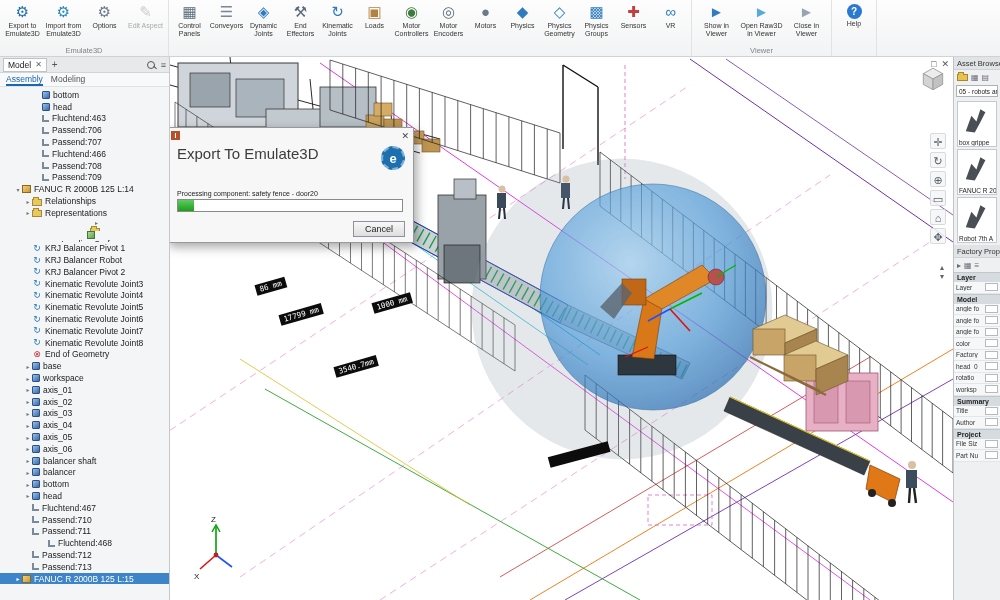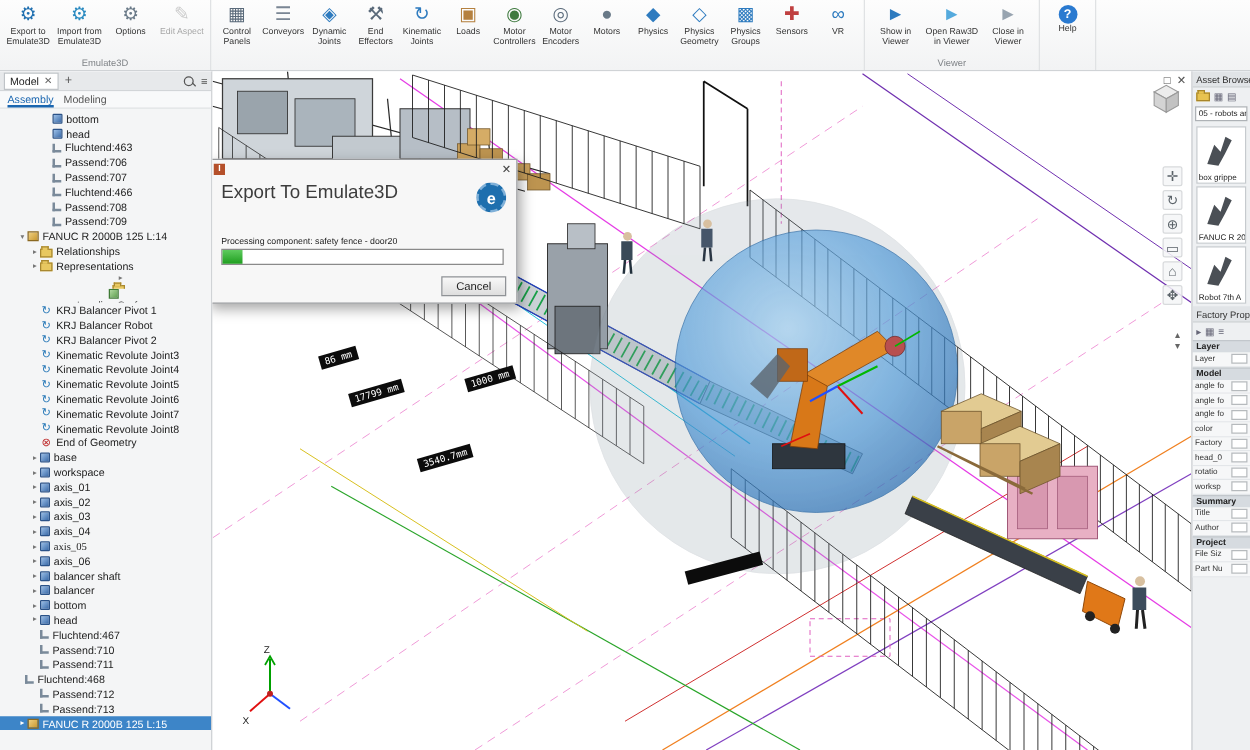--- a/index.html
+++ b/index.html
@@ -362,21 +362,21 @@
           <div class="trow" style="padding-left: 24px;">
             <span class="caret">▸</span>
             <span class="ti ti-part"></span>
             <span class="tlabel">axis_03</span>
           </div>
           <div class="trow" style="padding-left: 24px;">
             <span class="caret">▸</span>
             <span class="ti ti-part"></span>
             <span class="tlabel">axis_04</span>
           </div>
-          <div class="trow" style="padding-left: 24px; font-family: Liberation Serif, serif;">
+          <div class="trow" style="padding-left: 24px;">
             <span class="caret">▸</span>
             <span class="ti ti-part"></span>
             <span class="tlabel">axis_05</span>
           </div>
           <div class="trow" style="padding-left: 24px;">
             <span class="caret">▸</span>
             <span class="ti ti-part"></span>
             <span class="tlabel">axis_06</span>
           </div>
           <div class="trow" style="padding-left: 24px;">
@@ -407,21 +407,21 @@
           <div class="trow" style="padding-left: 24px;">
             <span class="caret"></span>
             <span class="ti ti-mate"></span>
             <span class="tlabel">Passend:710</span>
           </div>
           <div class="trow" style="padding-left: 24px;">
             <span class="caret"></span>
             <span class="ti ti-mate"></span>
             <span class="tlabel">Passend:711</span>
           </div>
-          <div class="trow" style="padding-left: 12px;">
+          <div class="trow" style="padding-left: 40px;">
             <span class="caret"></span>
             <span class="ti ti-mate"></span>
             <span class="tlabel">Fluchtend:468</span>
           </div>
           <div class="trow" style="padding-left: 24px;">
             <span class="caret"></span>
             <span class="ti ti-mate"></span>
             <span class="tlabel">Passend:712</span>
           </div>
           <div class="trow" style="padding-left: 24px;">

